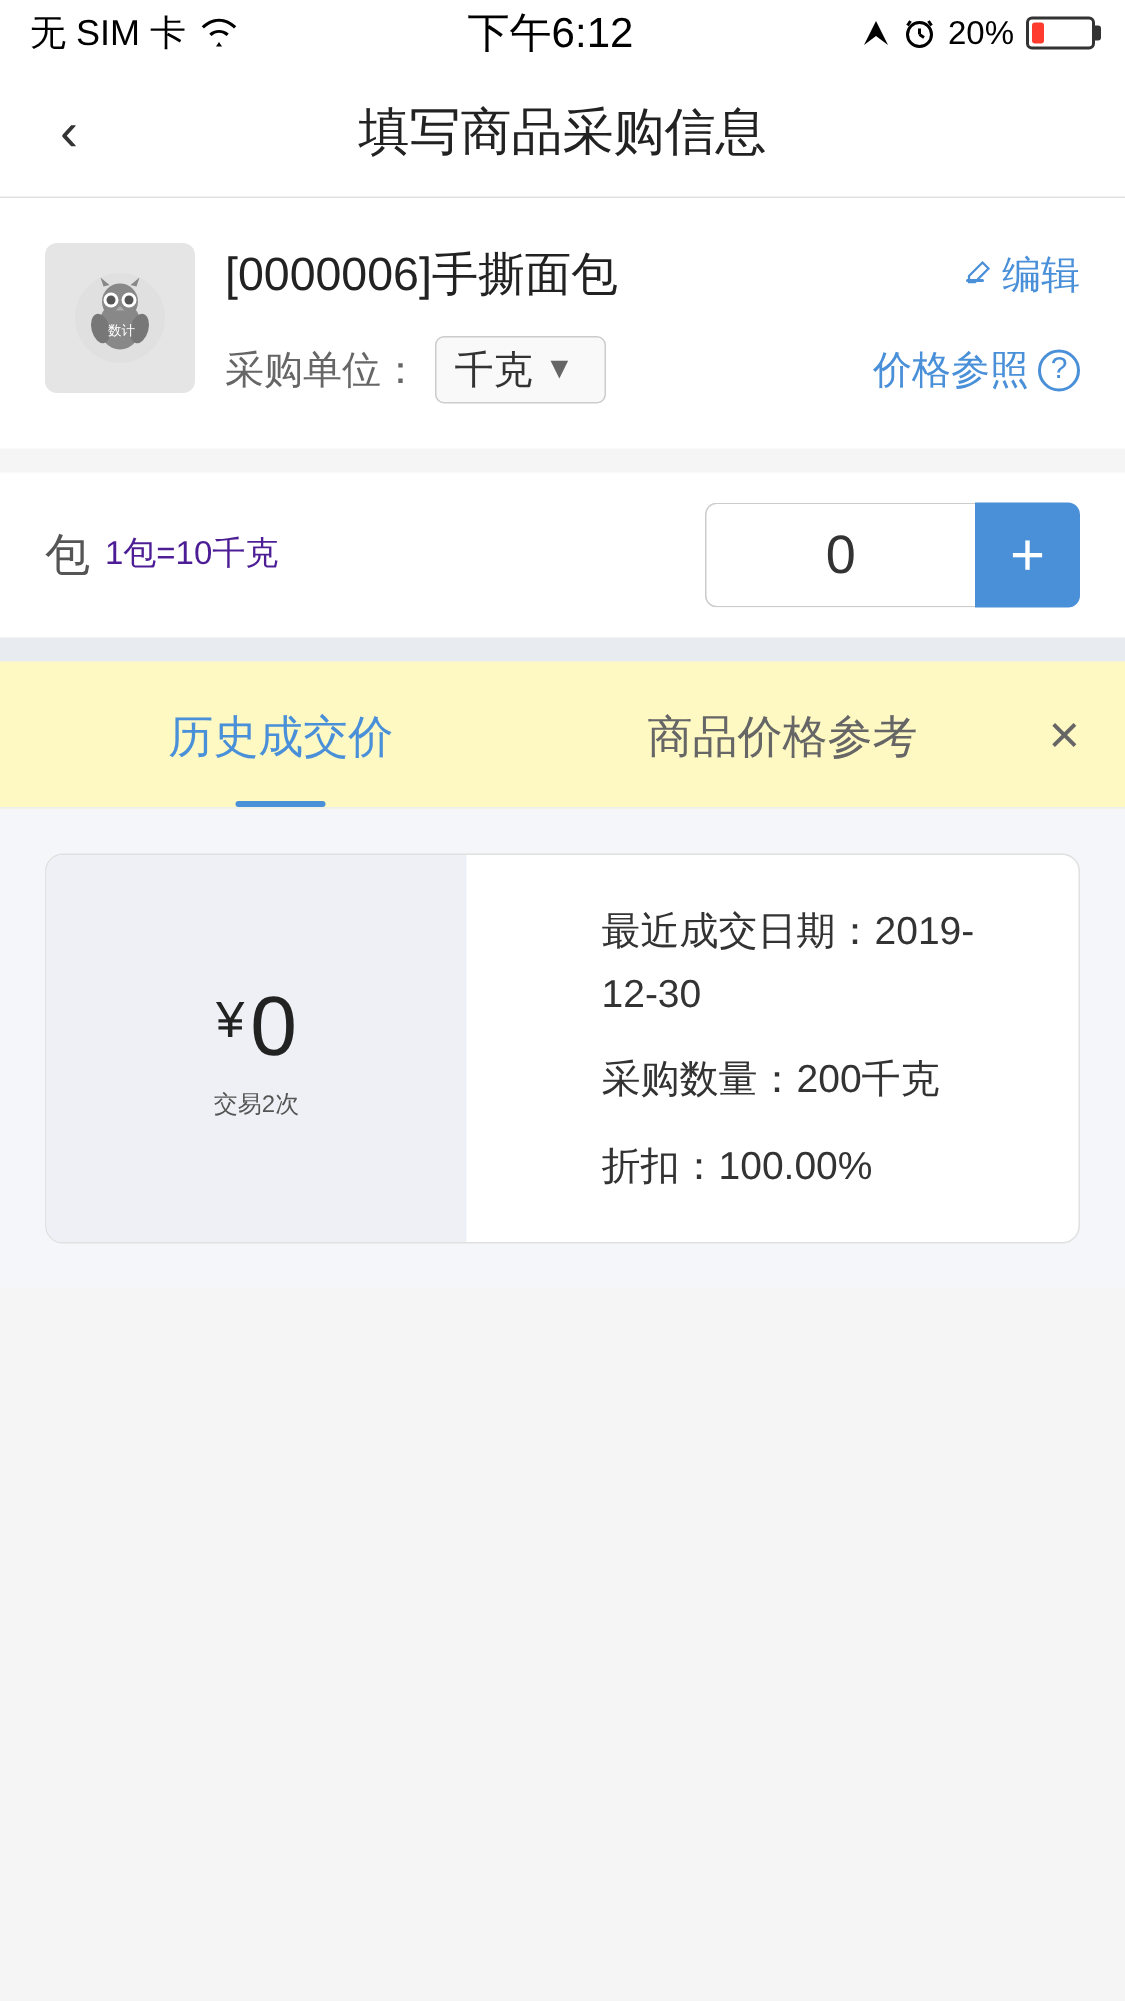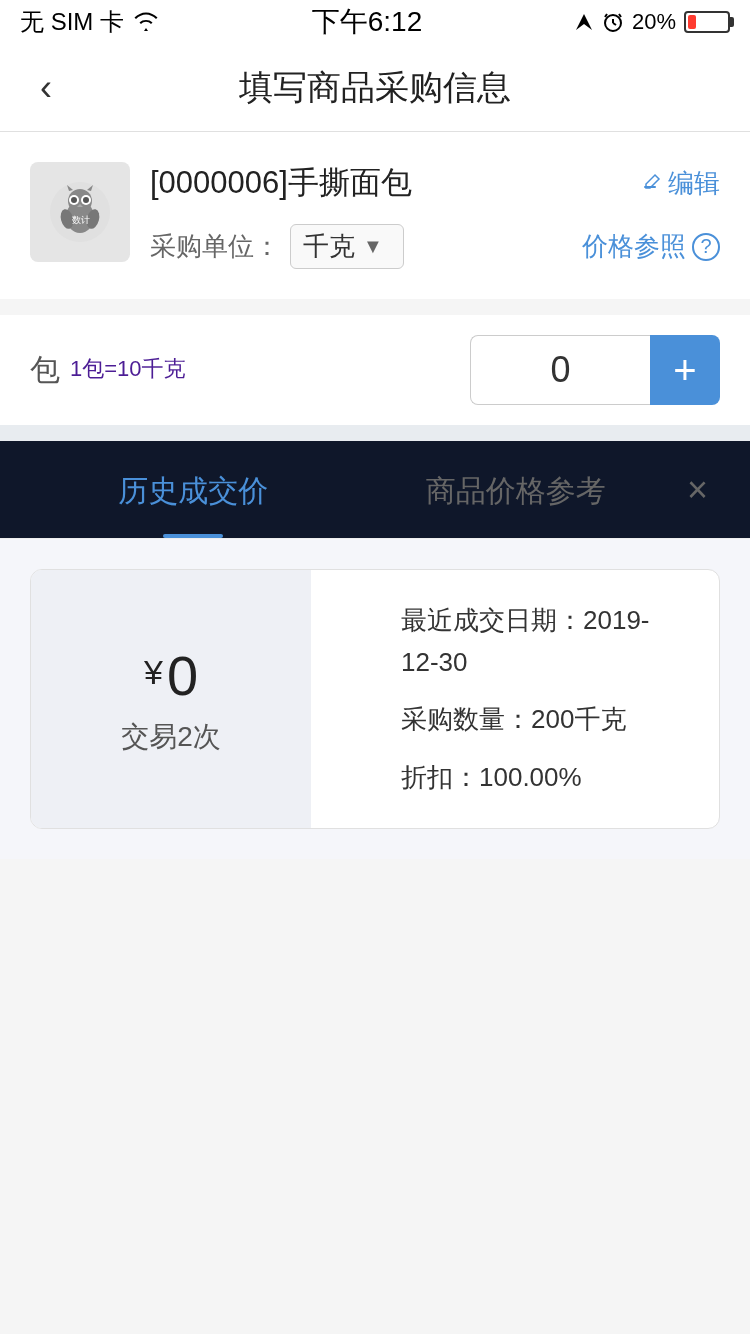--- a/index.html
+++ b/index.html
@@ -214,24 +214,24 @@
     }
 
     
     .divider-thick {
       height: 16px;
       background: #e8ecf0;
     }
 
     
     .tabs-container {
-      background: #0f172a;
-      display: flex;
-      align-items: center;
-      padding: 0 32px;
+      background: #fef9c3;
+      display: flex;
+      align-items: center;
+      padding: 0 20px;
       border-bottom: 1px solid #eee;
       position: relative;
     }
     .tab-item {
       flex: 1;
       text-align: center;
       padding: 30px 0 26px;
       font-size: 30px;
       color: #666;
       position: relative;
@@ -291,21 +291,21 @@
       display: flex;
       align-items: flex-start;
       gap: 4px;
     }
     .price-currency {
       font-size: 34px;
       margin-top: 10px;
       font-weight: 400;
     }
     .price-tx-count {
-      font-size: 28px;
+      font-size: 16px;
       color: #555;
       margin-top: 10px;
     }
     .price-card-right {
       flex: 1;
       padding: 30px 46px;
       display: flex;
       flex-direction: column;
       justify-content: flex-end;
       gap: 16px;

